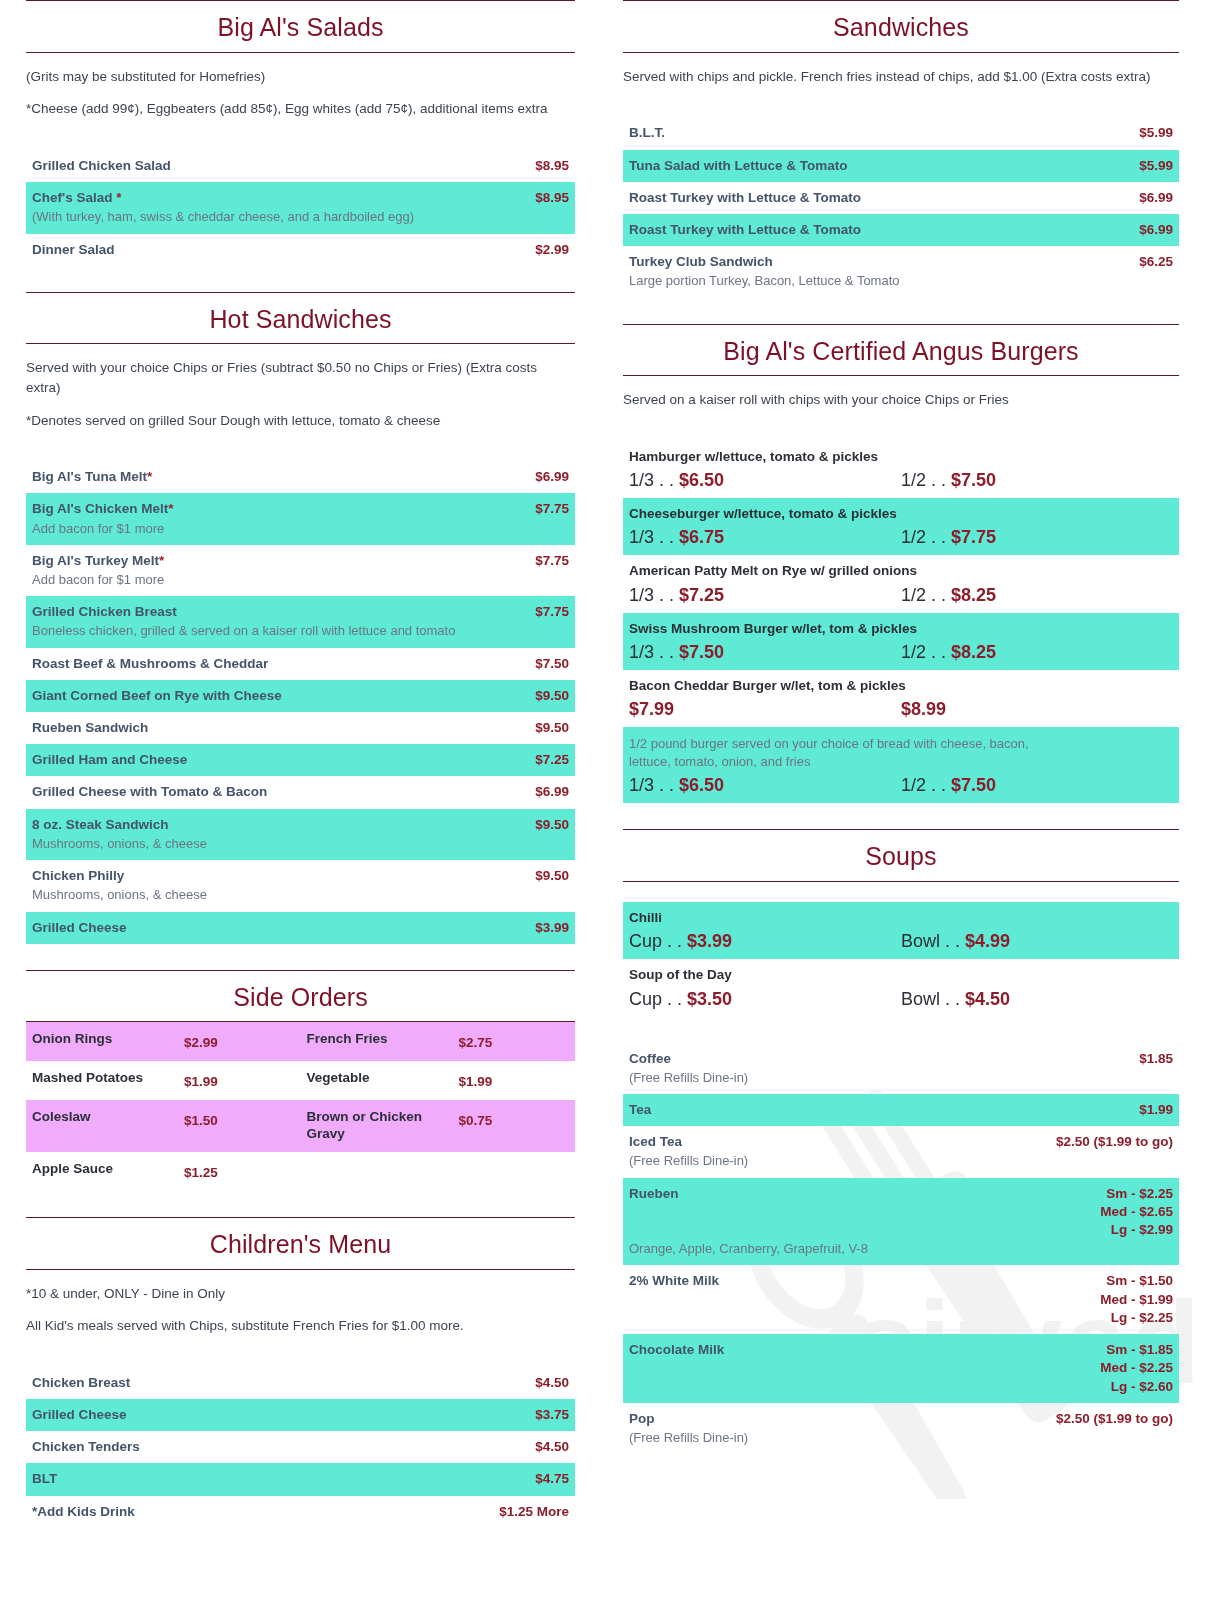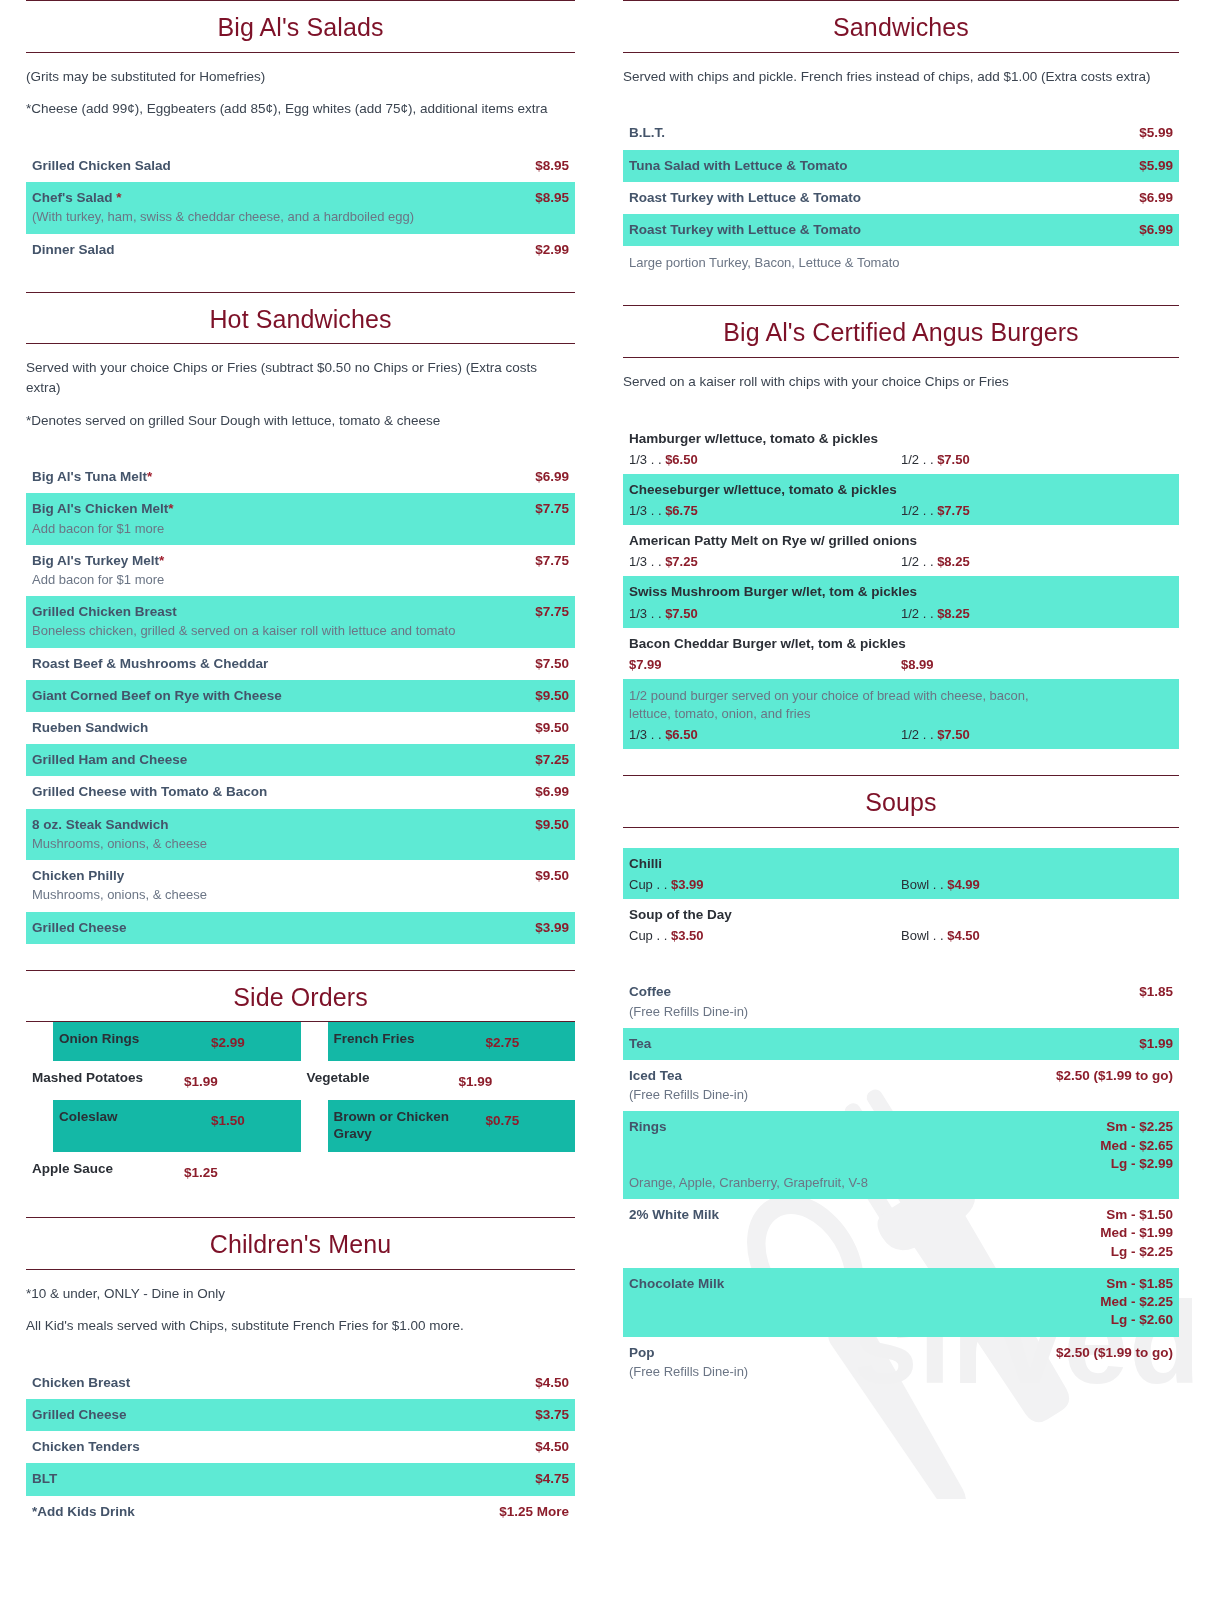--- a/index.html
+++ b/index.html
@@ -112,21 +112,21 @@
     max-width: 430px;
   }
 
   
   .dark .item-name { color: #2b2f36; }
 
   
   .dual {
     display: flex;
     padding-top: 4px;
-    font-size: 13px;
+    font-size: 18px;
   }
   .dual .slot { flex: 0 0 50%; }
   .dual .lbl { color: #2b2f36; font-weight: 400; }
   .dual .amt { color: #8c1d2b; font-weight: 700; }
 
   
   .grid2 {
     display: grid;
     grid-template-columns: 1fr 1fr;
   }
@@ -143,21 +143,21 @@
     flex: 0 0 152px;
     line-height: 1.25;
   }
   .cell .cprice {
     font-size: 13.5px;
     font-weight: 700;
     color: #8c1d2b;
     line-height: 1.25;
     padding-top: 4px;
   }
-  .rowbg { background: #14b8a6; margin-left: 27px; }
+  .rowbg { background: #f0abfc; }
 
   
   .multi-price { white-space: pre-line; }
 </style>
 </head>
 <body>
 
 <div class="watermark">
   <svg viewBox="0 0 520 430" xmlns="http://www.w3.org/2000/svg">
     <g fill="#f2f2f3" transform="rotate(-32 260 215)">
@@ -412,20 +412,24 @@
                 <div class="item-price multi-price">$6.99</div>
               </div>
             </div>
             <div class="item alt">
               <div class="item-line">
                 <div class="item-name"><span>Roast Turkey with Lettuce &amp; Tomato</span></div>
                 <div class="item-price multi-price">$6.99</div>
               </div>
             </div>
             <div class="item">
+              <div class="item-line">
+                <div class="item-name"><span>Turkey Club Sandwich</span></div>
+                <div class="item-price multi-price">$6.25</div>
+              </div>
               <div class="item-desc">Large portion Turkey, Bacon, Lettuce &amp; Tomato</div>
             </div>
           </div>
         </div>
         <div class="section dark">
           <div class="sec-head">
             <div class="sec-title">Big Al's Certified Angus Burgers</div>
           </div>
           <div class="notes-wrap">
             <div class="sec-note">Served on a kaiser roll with chips with your choice Chips or Fries</div>
@@ -531,21 +535,21 @@
             </div>
             <div class="item">
               <div class="item-line">
                 <div class="item-name"><span>Iced Tea</span></div>
                 <div class="item-price multi-price">$2.50 ($1.99 to go)</div>
               </div>
               <div class="item-desc">(Free Refills Dine-in)</div>
             </div>
             <div class="item alt">
               <div class="item-line">
-                <div class="item-name"><span>Rings</span></div>
+                <div class="item-name"><span>Rueben</span></div>
                 <div class="item-price multi-price">Sm - $2.25
 Med - $2.65
 Lg - $2.99</div>
               </div>
               <div class="item-desc">Orange, Apple, Cranberry, Grapefruit, V-8</div>
             </div>
             <div class="item">
               <div class="item-line">
                 <div class="item-name"><span>2% White Milk</span></div>
                 <div class="item-price multi-price">Sm - $1.50

